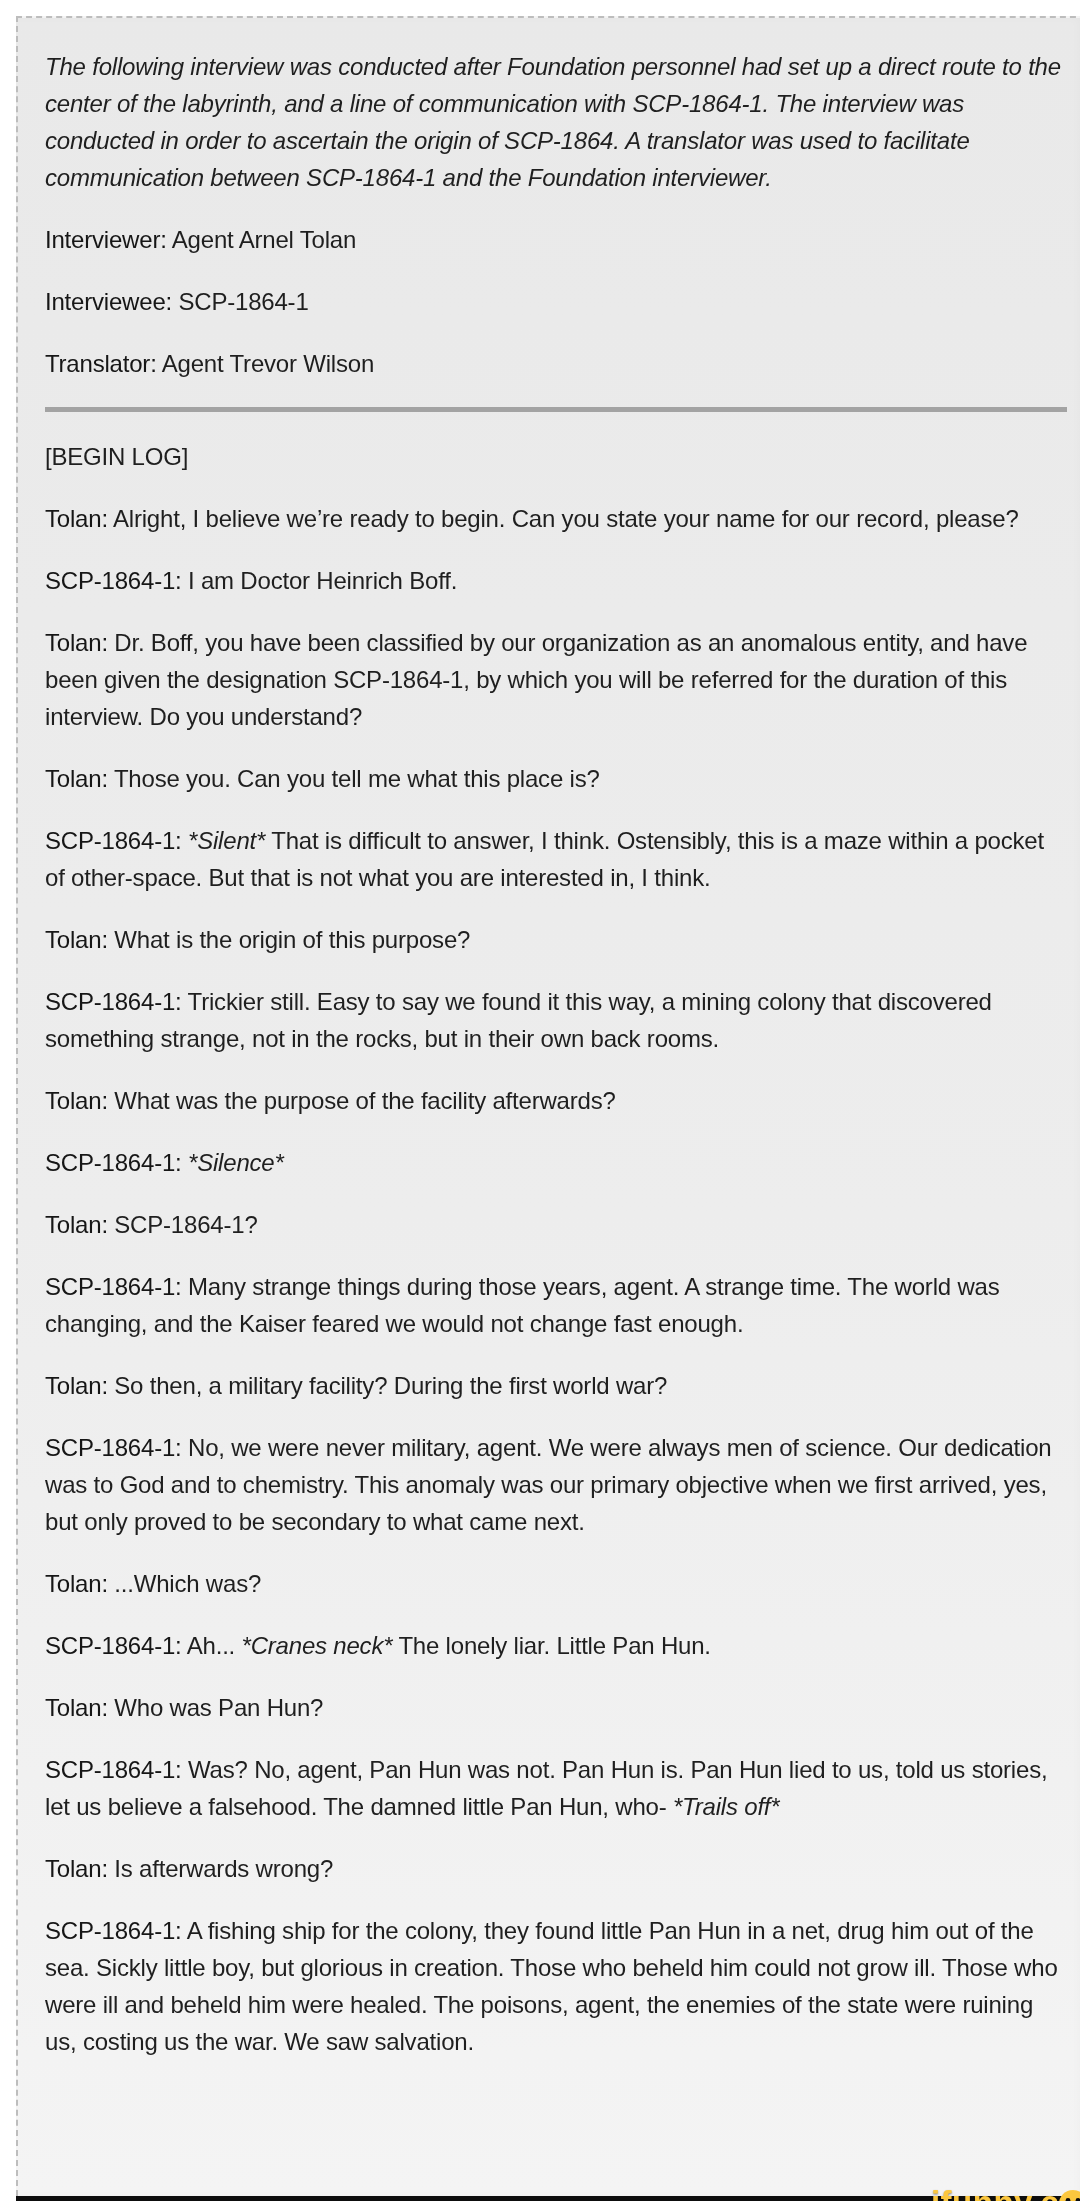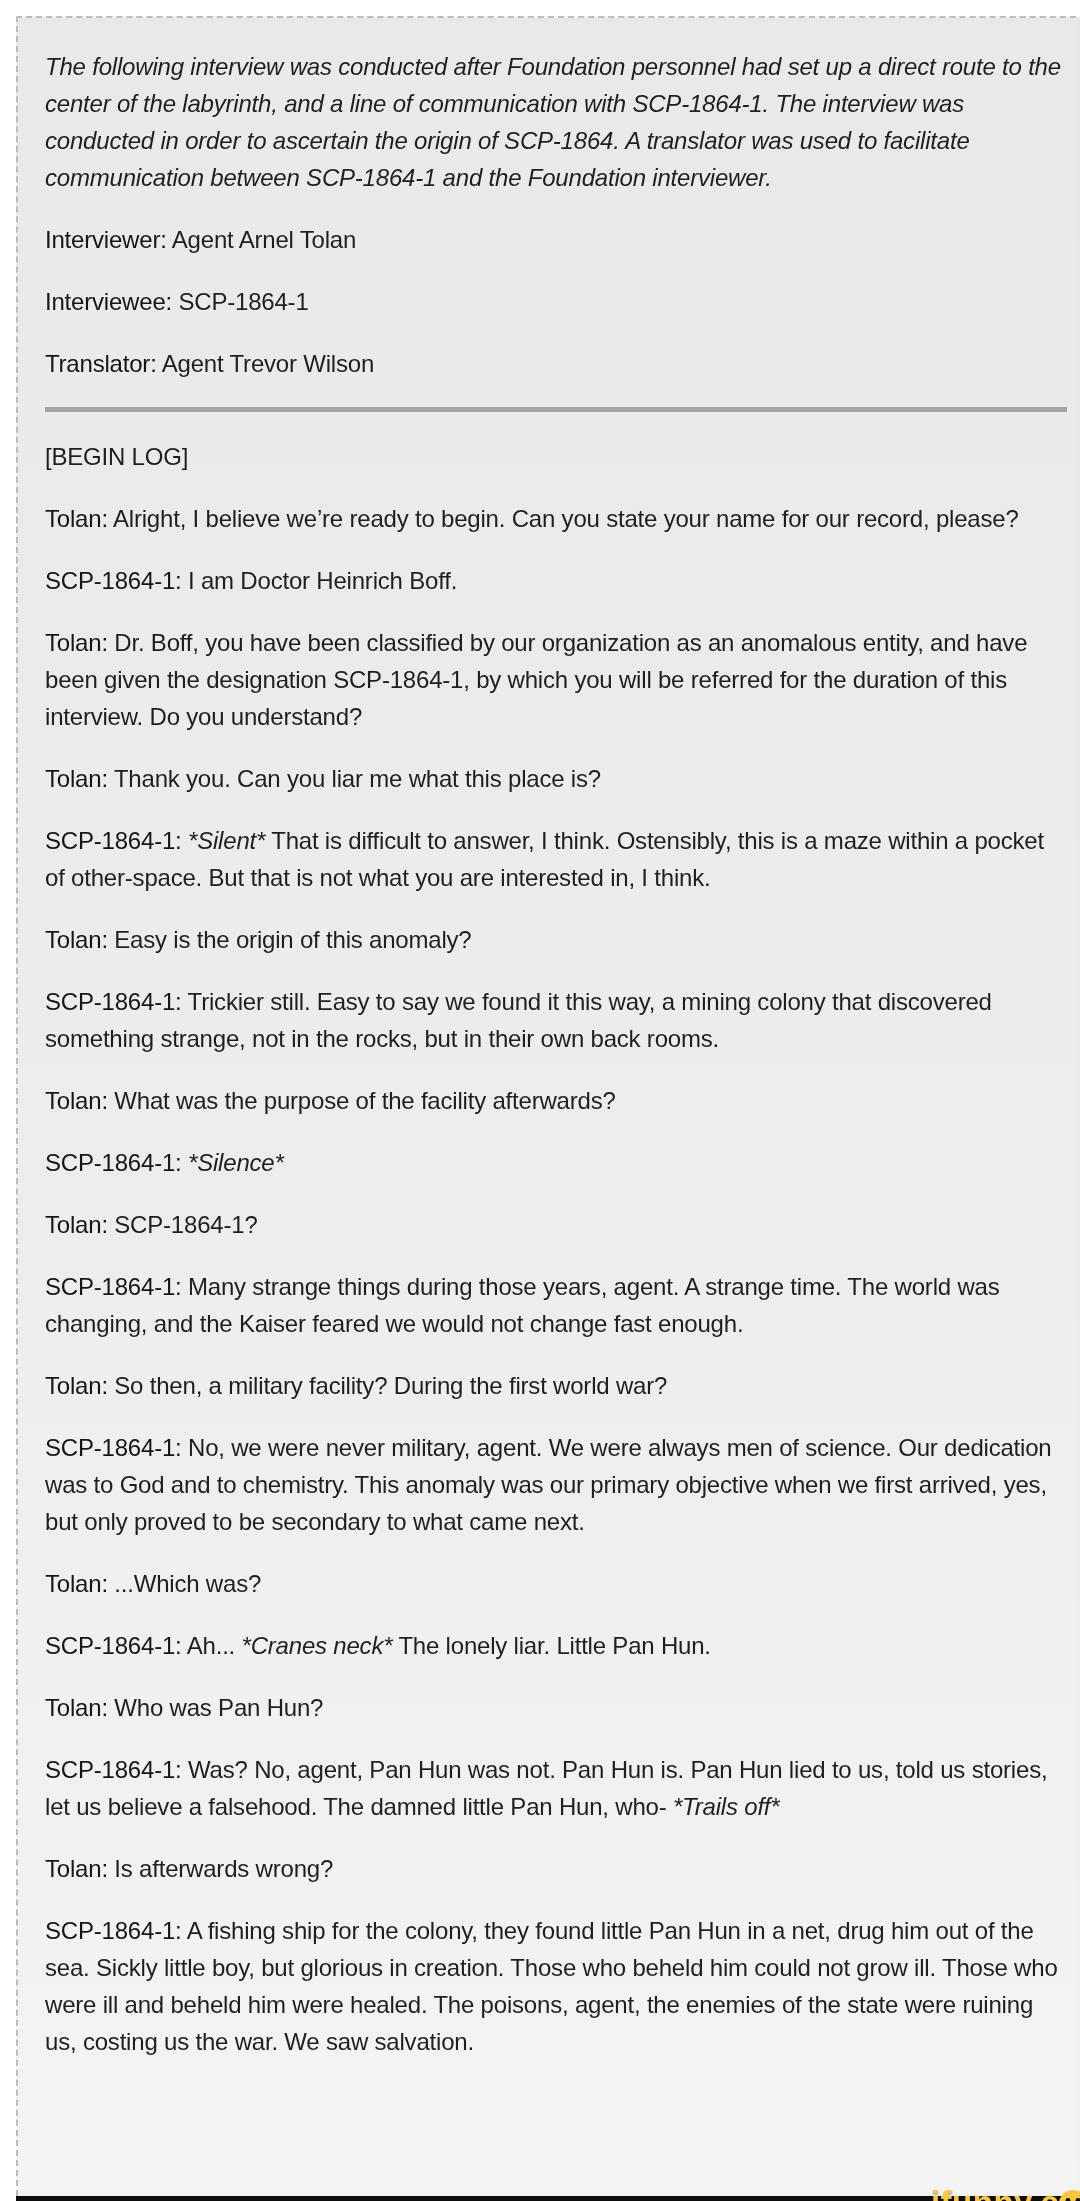--- a/index.html
+++ b/index.html
@@ -91,23 +91,23 @@
       </div>
 
     <hr class="divider">
 
     <p>[BEGIN LOG]</p>
 
     <div id="dialogue">
         <p><strong>Tolan:</strong> <span>Alright, I believe we’re ready to begin. Can you state your name for our record, please?</span></p>
         <p><strong>SCP-1864-1:</strong> <span>I am Doctor Heinrich Boff.</span></p>
         <p><strong>Tolan:</strong> <span>Dr. Boff, you have been classified by our organization as an anomalous entity, and have been given the designation SCP-1864-1, by which you will be referred for the duration of this interview. Do you understand?</span></p>
-        <p><strong>Tolan:</strong> <span>Thank you. Can you liar me what this place is?</span></p>
+        <p><strong>Tolan:</strong> <span>Those you. Can you tell me what this place is?</span></p>
         <p><strong>SCP-1864-1:</strong> <em>*Silent*</em><span> That is difficult to answer, I think. Ostensibly, this is a maze within a pocket of other-space. But that is not what you are interested in, I think.</span></p>
-        <p><strong>Tolan:</strong> <span>Easy is the origin of this anomaly?</span></p>
+        <p><strong>Tolan:</strong> <span>What is the origin of this purpose?</span></p>
         <p><strong>SCP-1864-1:</strong> <span>Trickier still. Easy to say we found it this way, a mining colony that discovered something strange, not in the rocks, but in their own back rooms.</span></p>
         <p><strong>Tolan:</strong> <span>What was the purpose of the facility afterwards?</span></p>
         <p><strong>SCP-1864-1:</strong> <em>*Silence*</em></p>
         <p><strong>Tolan:</strong> <span>SCP-1864-1?</span></p>
         <p><strong>SCP-1864-1:</strong> <span>Many strange things during those years, agent. A strange time. The world was changing, and the Kaiser feared we would not change fast enough.</span></p>
         <p><strong>Tolan:</strong> <span>So then, a military facility? During the first world war?</span></p>
         <p><strong>SCP-1864-1:</strong> <span>No, we were never military, agent. We were always men of science. Our dedication was to God and to chemistry. This anomaly was our primary objective when we first arrived, yes, but only proved to be secondary to what came next.</span></p>
         <p><strong>Tolan:</strong> <span>...Which was?</span></p>
         <p><strong>SCP-1864-1:</strong> <span>Ah... </span><em>*Cranes neck*</em><span> The lonely liar. Little Pan Hun.</span></p>
         <p><strong>Tolan:</strong> <span>Who was Pan Hun?</span></p>

